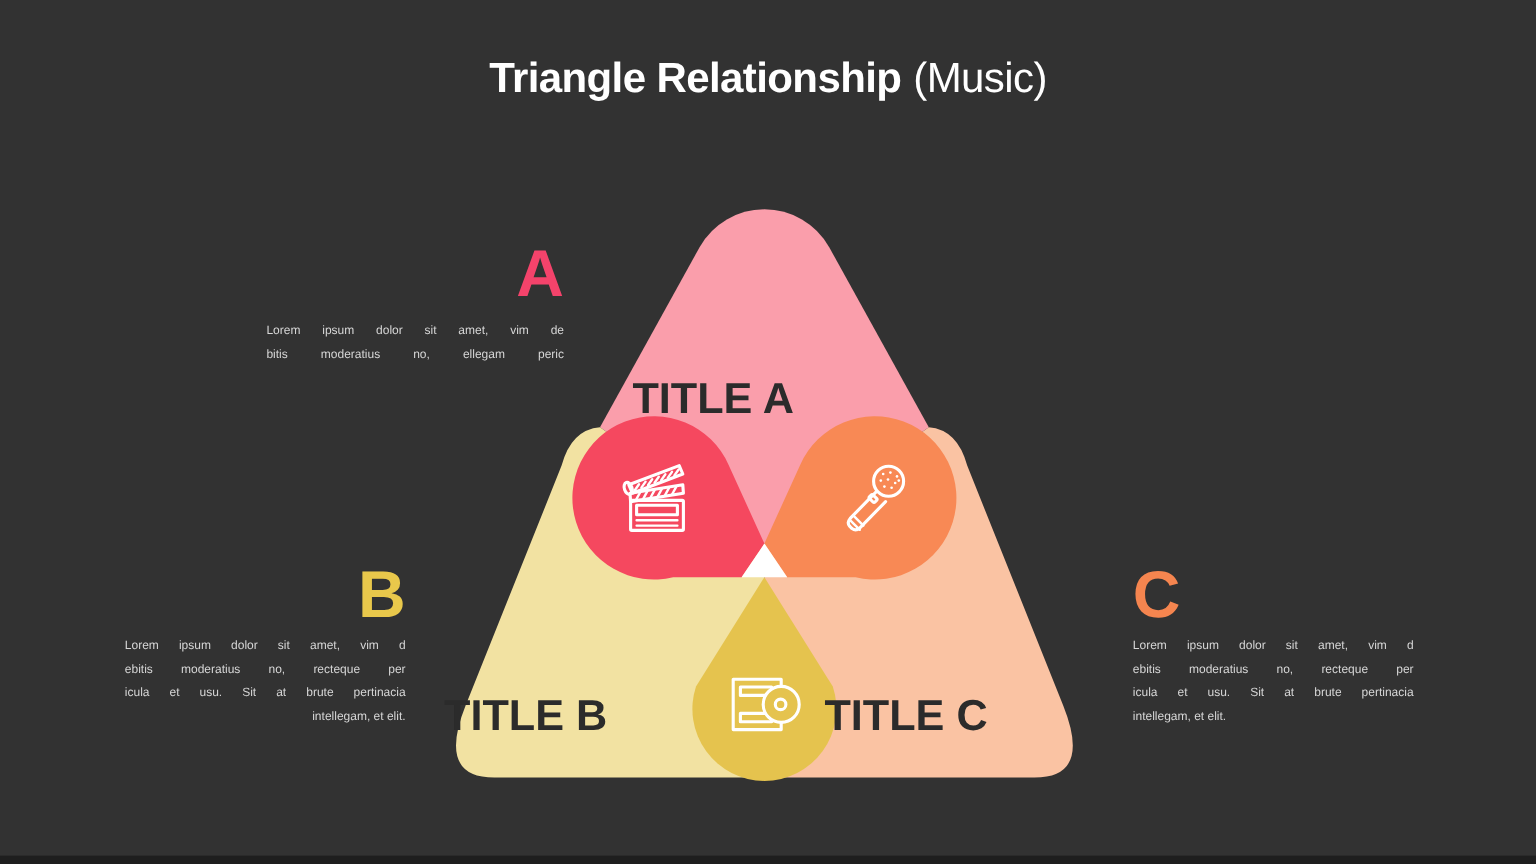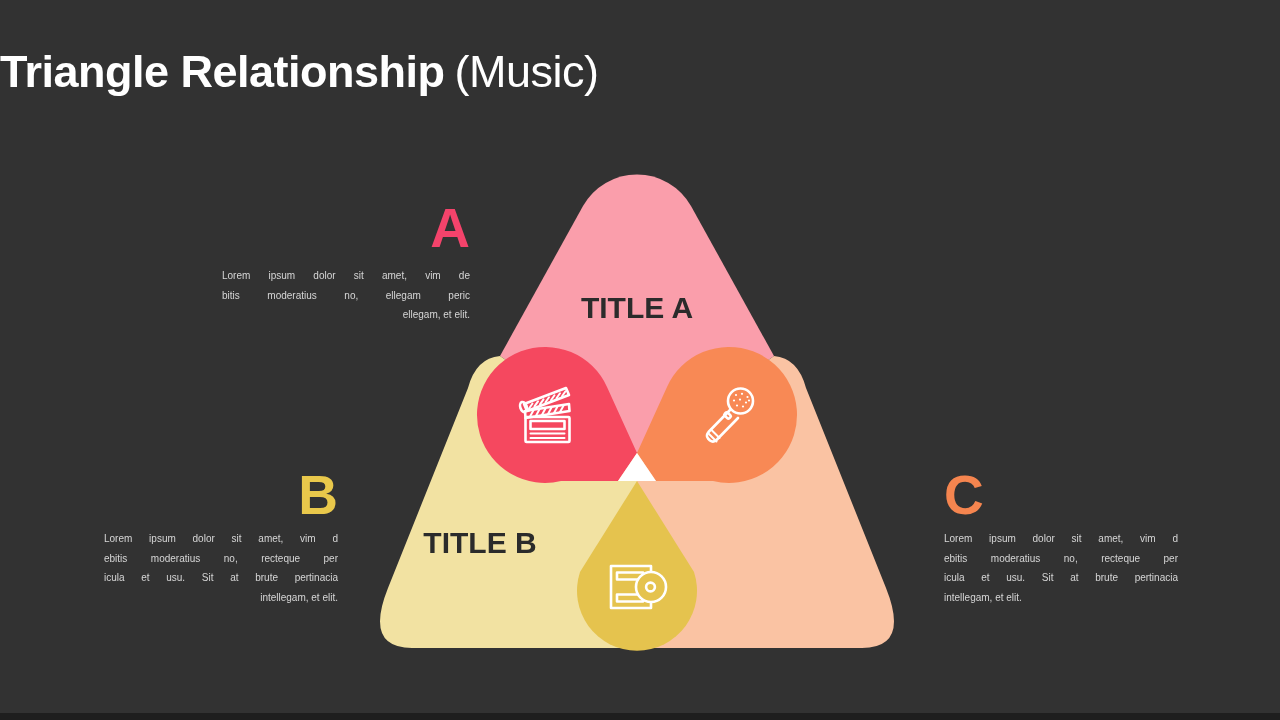--- a/index.html
+++ b/index.html
@@ -5,22 +5,22 @@
   html,body { margin:0; padding:0; }
   #slide {
     position:relative; width:1280px; height:720px; overflow:hidden;
     background: var(--c-background);
     font-family:"Liberation Sans", sans-serif;
   }
   .abs { position:absolute; }
 
   
   #title {
-    left:0; right:0; top:46px; 
-    color: var(--c-title-text); font-size:45px; letter-spacing:-0.5px;
+    left:0; right:0; top:46px; text-align:center;
+    color: var(--c-title-text); font-size:35px; letter-spacing:-0.5px;
   }
   #title .t-main { font-weight:700; }
   #title .t-suffix { font-weight:400; margin-left:10px; }
 
   
   .big-label { font-size:55px; font-weight:700; line-height:55px; width:140px; }
   #label-a { left:330px; top:201px; text-align:right; color: var(--c-label-a); }
   #label-b { left:198px; top:468px; text-align:right; color: var(--c-label-b); }
   #label-c { left:944px; top:468px; text-align:left;  color: var(--c-label-c); }
 
@@ -28,25 +28,25 @@
   .desc { color: var(--c-body-text); font-size:10px; }
   .desc .line { line-height:19.7px; height:19.7px; text-align:justify; text-align-last:justify; }
   .desc.align-right .line.last { text-align-last:right; }
   .desc.align-left  .line.last { text-align-last:left; }
   #desc-a { left:222px; top:266px; width:248px; }
   #desc-b { left:104px; top:529px; width:234px; }
   #desc-c { left:944px; top:529px; width:234px; }
 
   
   .tri-heading {
-    width:220px; text-align:center; font-size:30px; font-weight:700;
-    color: var(--c-heading-text); letter-spacing:0px;
+    width:220px; font-size:36px; font-weight:700;
+    color: var(--c-heading-text); letter-spacing:0px;margin-top:20px;
   }
   #heading-a { left:527px; top:291px; }
-  #heading-b { left:370px; top:526px; }
+  #heading-b { left:370px; top:555px; }
   #heading-c { left:687px; top:555px; }
 
   
   #diagram { left:0; top:0; width:1280px; height:720px; }
   .fill-a  { fill: var(--c-triangle-a); }
   .fill-b  { fill: var(--c-triangle-b); }
   .fill-c  { fill: var(--c-triangle-c); }
   .fill-ab { fill: var(--c-overlap-ab); }
   .fill-ac { fill: var(--c-overlap-ac); }
   .fill-bc { fill: var(--c-overlap-bc); }
@@ -127,29 +127,29 @@
       <rect class="icon-stroke" x="6" y="10" width="40" height="42"></rect>
       <rect class="icon-stroke" x="12" y="16.5" width="26" height="7"></rect>
       <rect class="icon-stroke" x="12" y="38.5" width="26" height="7"></rect>
       <circle class="icon-stroke disc-fill" cx="46" cy="31" r="15"></circle>
       <circle class="icon-stroke" cx="45.5" cy="31" r="4.4"></circle>
     </svg>
   </div>
 
   <div id="heading-a" class="abs tri-heading">TITLE A</div>
   <div id="heading-b" class="abs tri-heading">TITLE B</div>
+  <div id="heading-c" class="abs tri-heading">TITLE C</div>
 
   <div id="label-a" class="abs big-label">A</div>
   <div id="label-b" class="abs big-label">B</div>
   <div id="label-c" class="abs big-label">C</div>
 
   <div id="desc-a" class="abs desc align-right">
     <div class="line">Lorem ipsum dolor sit amet, vim de</div>
     <div class="line">bitis moderatius no, ellegam peric</div>
-    <div class="line last">ellegam, et elit.</div>
   </div>
   <div id="desc-b" class="abs desc align-right">
     <div class="line">Lorem ipsum dolor sit amet, vim d</div>
     <div class="line">ebitis moderatius no, recteque per</div>
     <div class="line">icula et usu. Sit at brute pertinacia</div>
     <div class="line last">intellegam, et elit.</div>
   </div>
   <div id="desc-c" class="abs desc align-left">
     <div class="line">Lorem ipsum dolor sit amet, vim d</div>
     <div class="line">ebitis moderatius no, recteque per</div>

